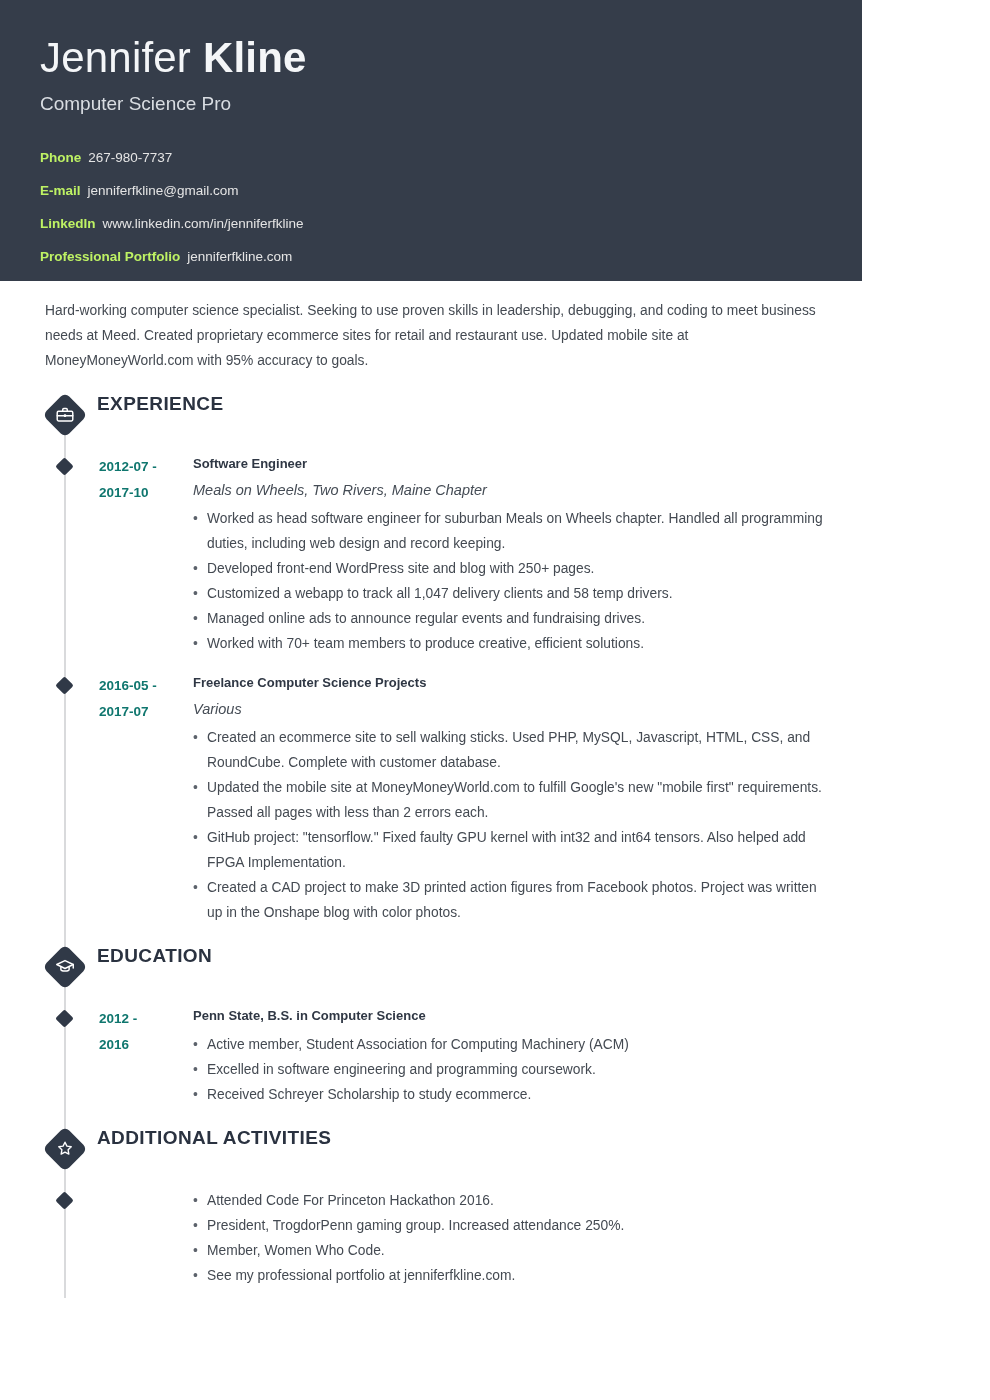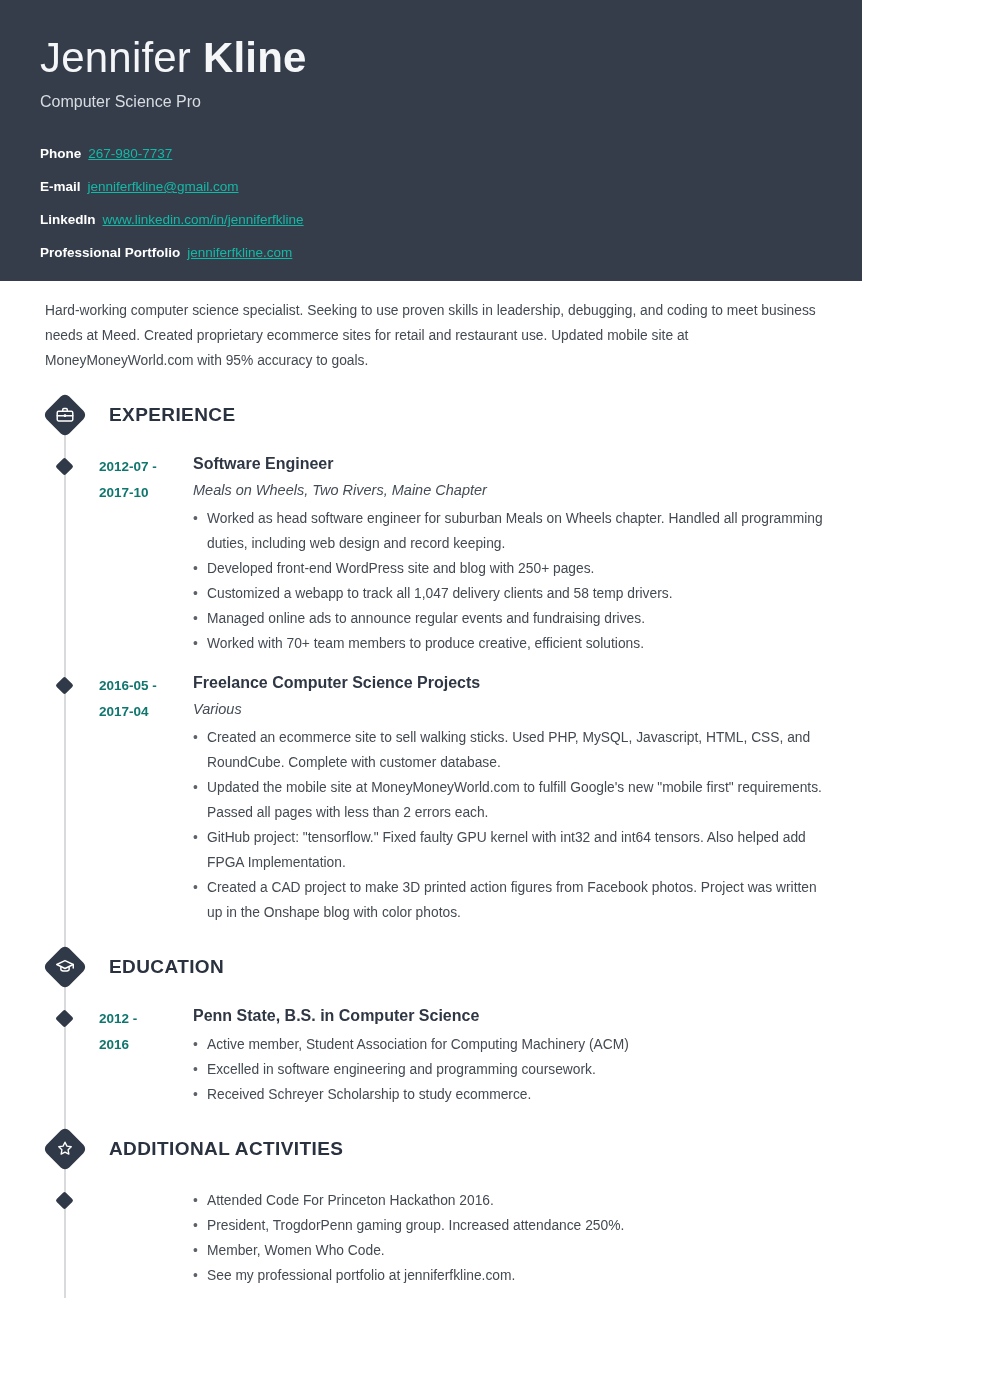--- a/index.html
+++ b/index.html
@@ -13,57 +13,57 @@
 
   
   .header {
     background: var(--header-bg, #353d4a);
     color: #f2f4f6;
     height: 281px;
     padding: 36px 40px 0 40px;
   }
   .name { margin: 0; font-size: 42px; font-weight: 400; letter-spacing: 0.2px; color: #f4f6f8; line-height: 1.05; }
   .name .last { font-weight: 700; }
-  .job-title { margin-top: 13px; font-size: 16px; color: #d9dde2; }
+  .job-title { margin-top: 13px; font-size: 19px; color: #d9dde2; }
   .contacts { margin-top: 33px; }
   .contact-row { font-size: 13.5px; margin-bottom: 14px; line-height: 19px; }
-  .contact-label { font-weight: 700; color: #ffffff; }
-  .contact-value { color: #14b8a6; margin-left: 7px; text-decoration: underline; }
+  .contact-label { font-weight: 700; color: #bef264; }
+  .contact-value { color: #e5e5e5; margin-left: 7px; }
 
   
   main { padding: 0 29px 0 45px; }
   .summary {
     margin: 17px 0 0 0; font-size: 13.8px; line-height: 25px;
     color: var(--body-text, #444a52); max-width: 905px;
   }
 
   .sections { position: relative; margin-top: 12px; padding-bottom: 14px; }
   .rail {
     position: absolute; left: 19px; top: 30px; bottom: 4px; width: 2px;
     background: var(--timeline, #d9dadc); z-index: 0;
   }
   section { position: relative; }
 
-  .section-head { display: flex; align-items: center; gap: 22px; margin: 20px 0 0 -2px; position: relative; z-index: 1; }
+  .section-head { display: flex; gap: 10px; margin: 20px 0 0 -2px; position: relative; z-index: 1; }
   .section-icon { width: 44px; height: 44px; position: relative; flex: none; }
   .section-icon .diamond {
     position: absolute; inset: 6px; border-radius: 6px;
     background: var(--accent-dark, #313a48); transform: rotate(45deg);
   }
   .section-icon svg { position: absolute; left: 50%; top: 50%; width: 22px; height: 22px; transform: translate(-50%,-50%); }
   h2 { margin: 0; font-size: 19px; font-weight: 700; letter-spacing: 0.4px; color: #2a3240; }
 
   .entry { position: relative; display: flex; padding-left: 54px; margin-top: 17px; }
   .marker {
     position: absolute; left: 13px; top: 6px; width: 13px; height: 13px;
     background: var(--accent-dark, #2c3441); border-radius: 2px; transform: rotate(45deg); z-index: 1;
   }
   .dates { width: 94px; flex: none; font-size: 13.5px; font-weight: 700; color: #0f766e; line-height: 26px; }
   .entry-body { flex: 1; min-width: 0; }
-  h3 { margin: 1px 0 7px 0; font-size: 16px; font-weight: 700; color: #2f3744; line-height: 18px; }
+  h3 { margin: 1px 0 7px 0; font-size: 13px; font-weight: 700; color: #2f3744; line-height: 18px; }
   .entry-sub { font-style: italic; font-size: 14.5px; color: #454c55; margin-bottom: 6px; line-height: 20px; }
   ul.bullets { list-style: none; margin: 0; padding: 0; }
   ul.bullets li {
     position: relative; padding-left: 14px;
     font-size: 13.8px; line-height: 25px; color: var(--body-text, #444a52);
   }
   ul.bullets li::before { content: "•"; position: absolute; left: 0; color: #5c626b; }
 </style>
 </head>
 <body>
@@ -126,21 +126,21 @@
               <li>Managed online ads to announce regular events and fundraising drives.</li>
               <li>Worked with 70+ team members to produce creative, efficient solutions.</li>
             </ul>
           </div>
         </div>
 
         <div class="entry">
           <span class="marker"></span>
           <div class="dates">
             <div>2016-05 -</div>
-            <div>2017-04</div>
+            <div>2017-07</div>
           </div>
           <div class="entry-body">
             <h3>Freelance Computer Science Projects</h3>
             <div class="entry-sub">Various</div>
             <ul class="bullets">
               <li>Created an ecommerce site to sell walking sticks. Used PHP, MySQL, Javascript, HTML, CSS, and RoundCube. Complete with customer database.</li>
               <li>Updated the mobile site at MoneyMoneyWorld.com to fulfill Google's new "mobile first" requirements. Passed all pages with less than 2 errors each.</li>
               <li>GitHub project: "tensorflow." Fixed faulty GPU kernel with int32 and int64 tensors. Also helped add FPGA Implementation.</li>
               <li>Created a CAD project to make 3D printed action figures from Facebook photos. Project was written up in the Onshape blog with color photos.</li>
             </ul>

